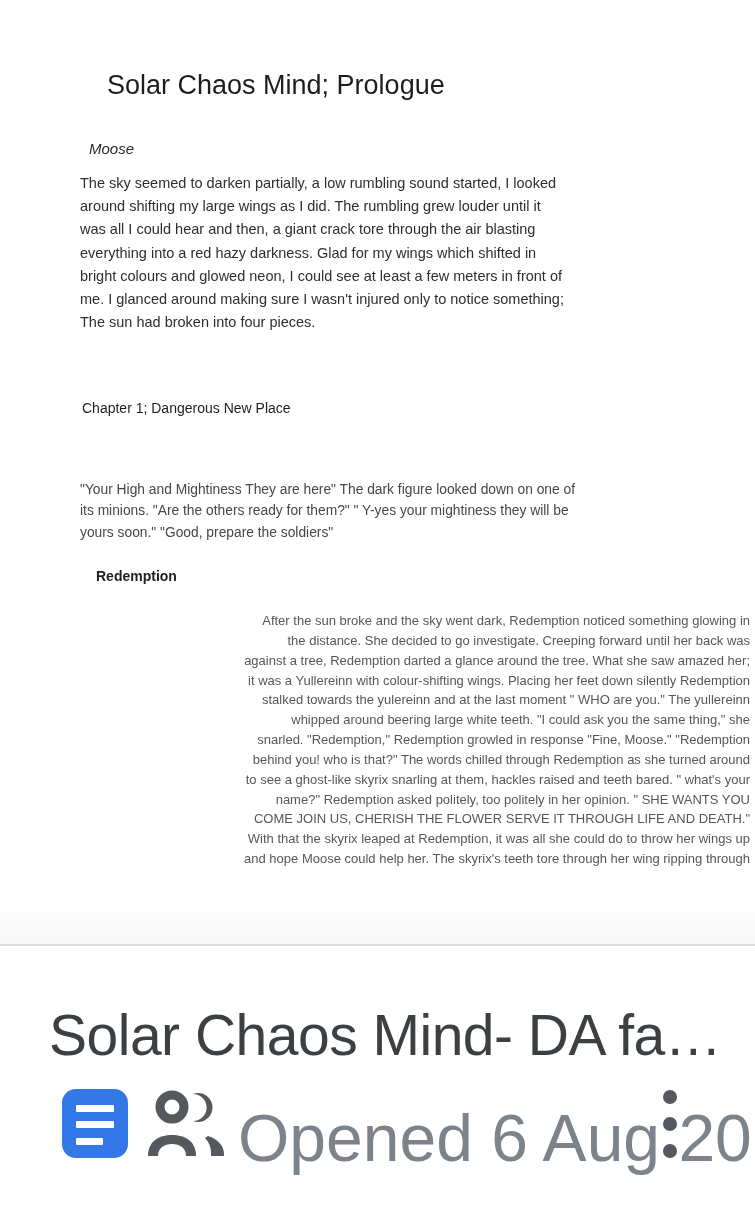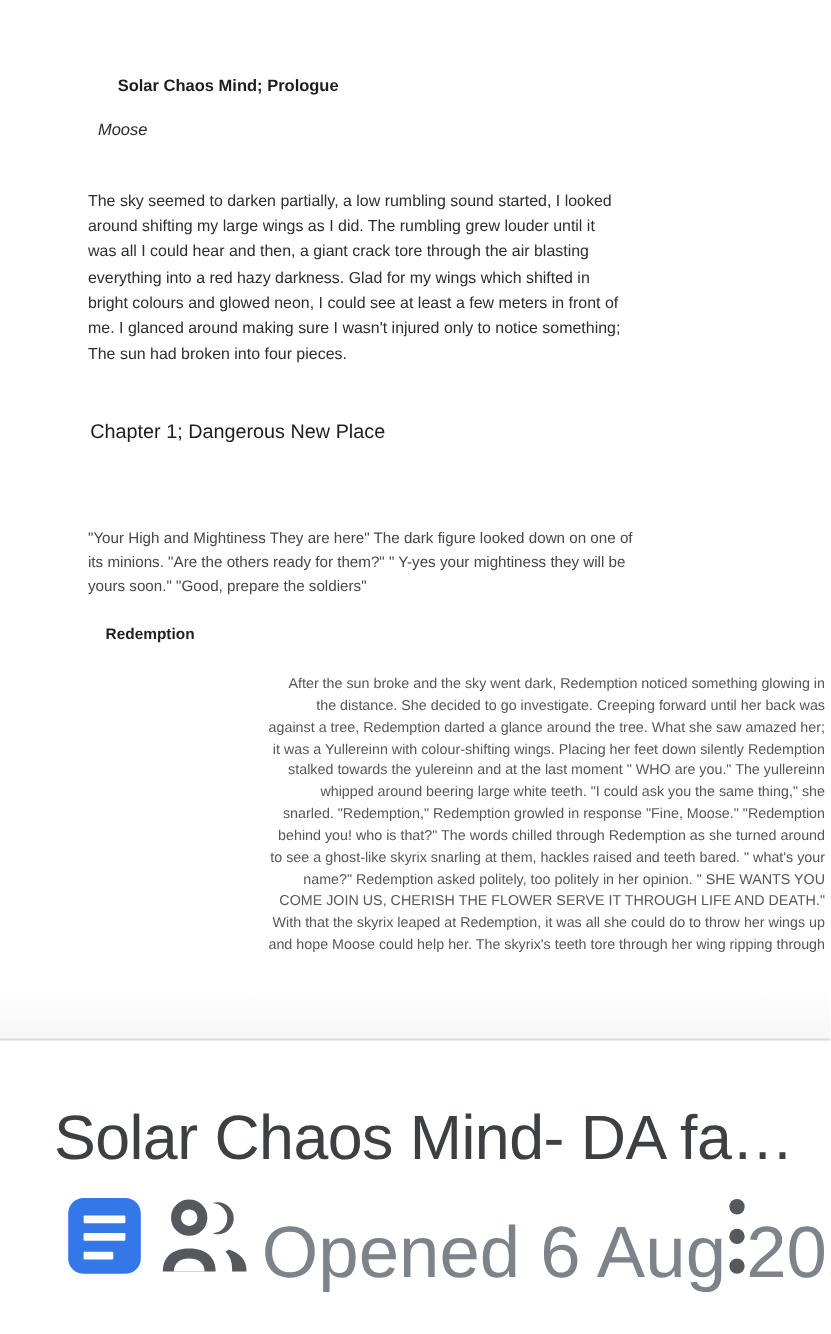--- a/index.html
+++ b/index.html
@@ -7,29 +7,29 @@
     position:relative;width:755px;height:1213px;background:#ffffff;overflow:hidden;
     font-family:"Liberation Sans", sans-serif;color:#202124;
   }
   
   .thumb{
     position:absolute;left:0;top:0;width:755px;height:944px;
     background:linear-gradient(#ffffff,#ffffff 95%,#f7f7f7);
     border-bottom:2px solid #dcdcdc;
   }
   .doc-title{
-    position:absolute;left:107px;top:70px;font-size:15px;color:#1d1d1d;white-space:nowrap;font-weight:bold;
+    position:absolute;left:107px;top:70px;font-size:27px;color:#1d1d1d;white-space:nowrap;
   }
   .doc-author{
-    position:absolute;left:89px;top:110px;font-size:15px;font-style:italic;color:#2a2a2a;text-align:right;
+    position:absolute;left:89px;top:140px;font-size:15px;font-style:italic;color:#2a2a2a;text-align:right;
   }
   .para{white-space:pre-line;position:absolute;left:80px;}
   .para1{top:172px;width:640px;font-size:14.5px;line-height:23.2px;color:#2e2e2e;}
   .chapter-heading{
-    position:absolute;left:82px;top:382px;font-size:18px;color:#1d1d1d;white-space:nowrap;
+    position:absolute;left:82px;top:400px;font-size:14px;color:#1d1d1d;white-space:nowrap;
   }
   .para2{top:479px;width:650px;font-size:13.8px;line-height:21.4px;color:#474747;}
   .section-heading{
     position:absolute;left:96px;top:568px;font-size:14px;font-weight:bold;color:#1f1f1f;
   }
   .para3{top:611px;width:670px;font-size:13px;line-height:19.85px;color:#575757;text-align:right;}
 
   
   .card-title{
     position:absolute;left:49px;top:1002px;font-size:57px;color:#3c4043;

